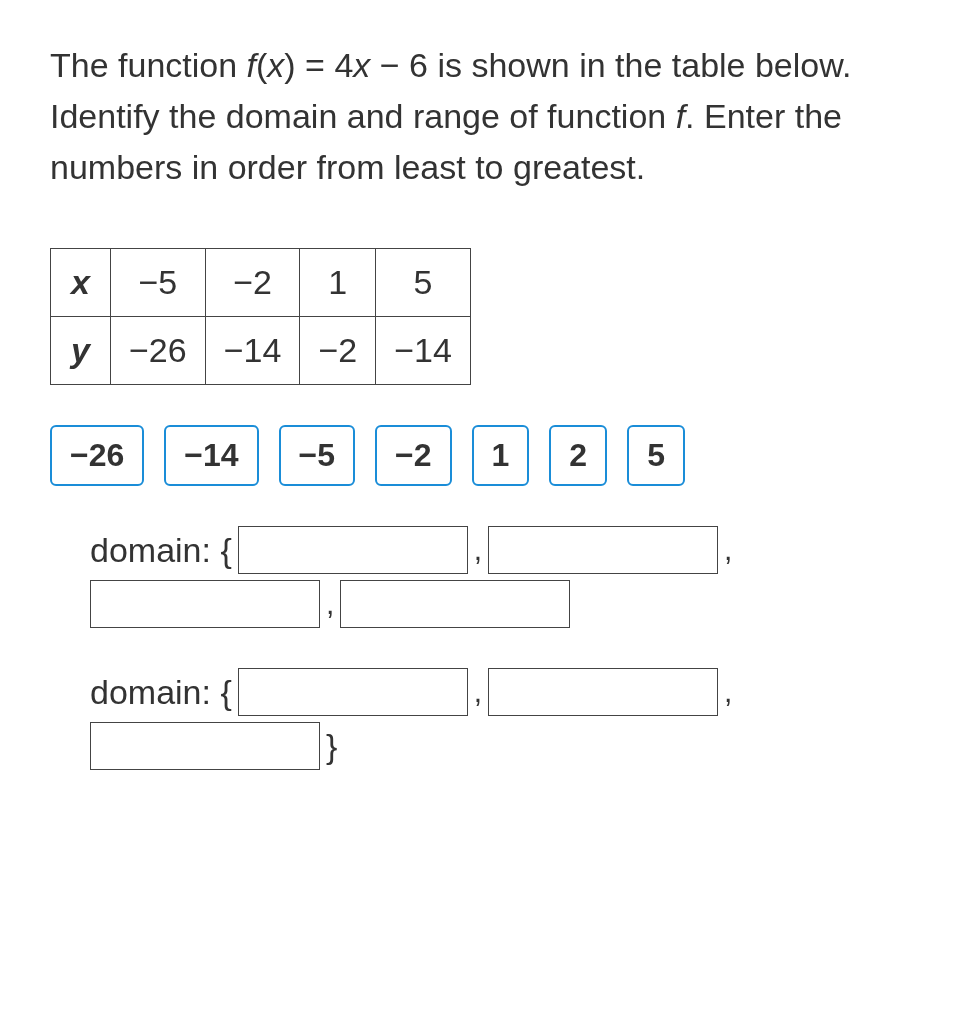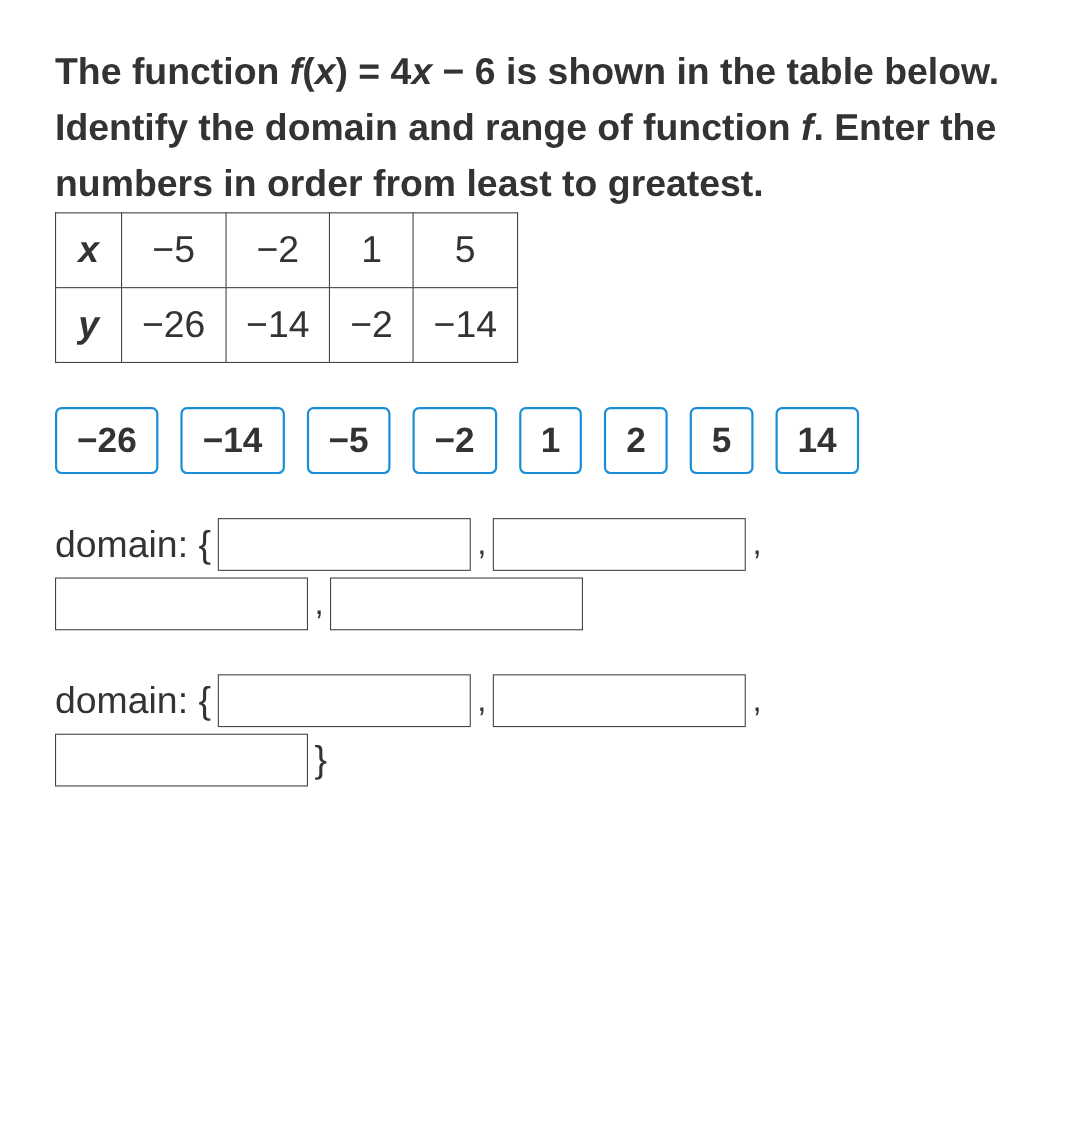--- a/index.html
+++ b/index.html
@@ -7,21 +7,21 @@
     margin: 0;
     padding: 40px 50px;
     font-family: Arial, Helvetica, sans-serif;
     font-size: 34px;
     color: #333;
     background: #fff;
     width: 976px;
   }
   .prompt {
     line-height: 1.5;
-    font-weight: bold;
+    margin-bottom: 55px;
   }
   .fn { font-style: italic; }
   table.xy {
     border-collapse: collapse;
     margin-bottom: 40px;
   }
   table.xy td {
     border: 1px solid #444;
     padding: 14px 18px;
     text-align: center;
@@ -51,20 +51,21 @@
     user-select: none;
   }
   .answer-row {
     display: flex;
     flex-wrap: wrap;
     align-items: center;
     gap: 6px;
     margin-bottom: 40px;
     font-size: 34px;
     max-width: 880px;
+    margin-left: 40px;
   }
   .dropzone {
     display: inline-block;
     border: 1px solid #444;
     min-width: 230px;
     height: 48px;
     vertical-align: middle;
     background: #fff;
   }
   .comma { font-size: 30px; }
@@ -96,21 +97,20 @@
   </table>
 
 <div class="tiles">
   <div class="tile">−26</div>
   <div class="tile">−14</div>
   <div class="tile">−5</div>
   <div class="tile">−2</div>
   <div class="tile">1</div>
   <div class="tile">2</div>
   <div class="tile">5</div>
-  <div class="tile">14</div>
 </div>
 
 <div class="answer-row">
   <span>domain: {</span>
   <span class="dropzone"></span>
   <span class="comma">,</span>
   <span class="dropzone"></span>
   <span class="comma">,</span>
   <span class="dropzone"></span>
   <span class="comma">,</span>

